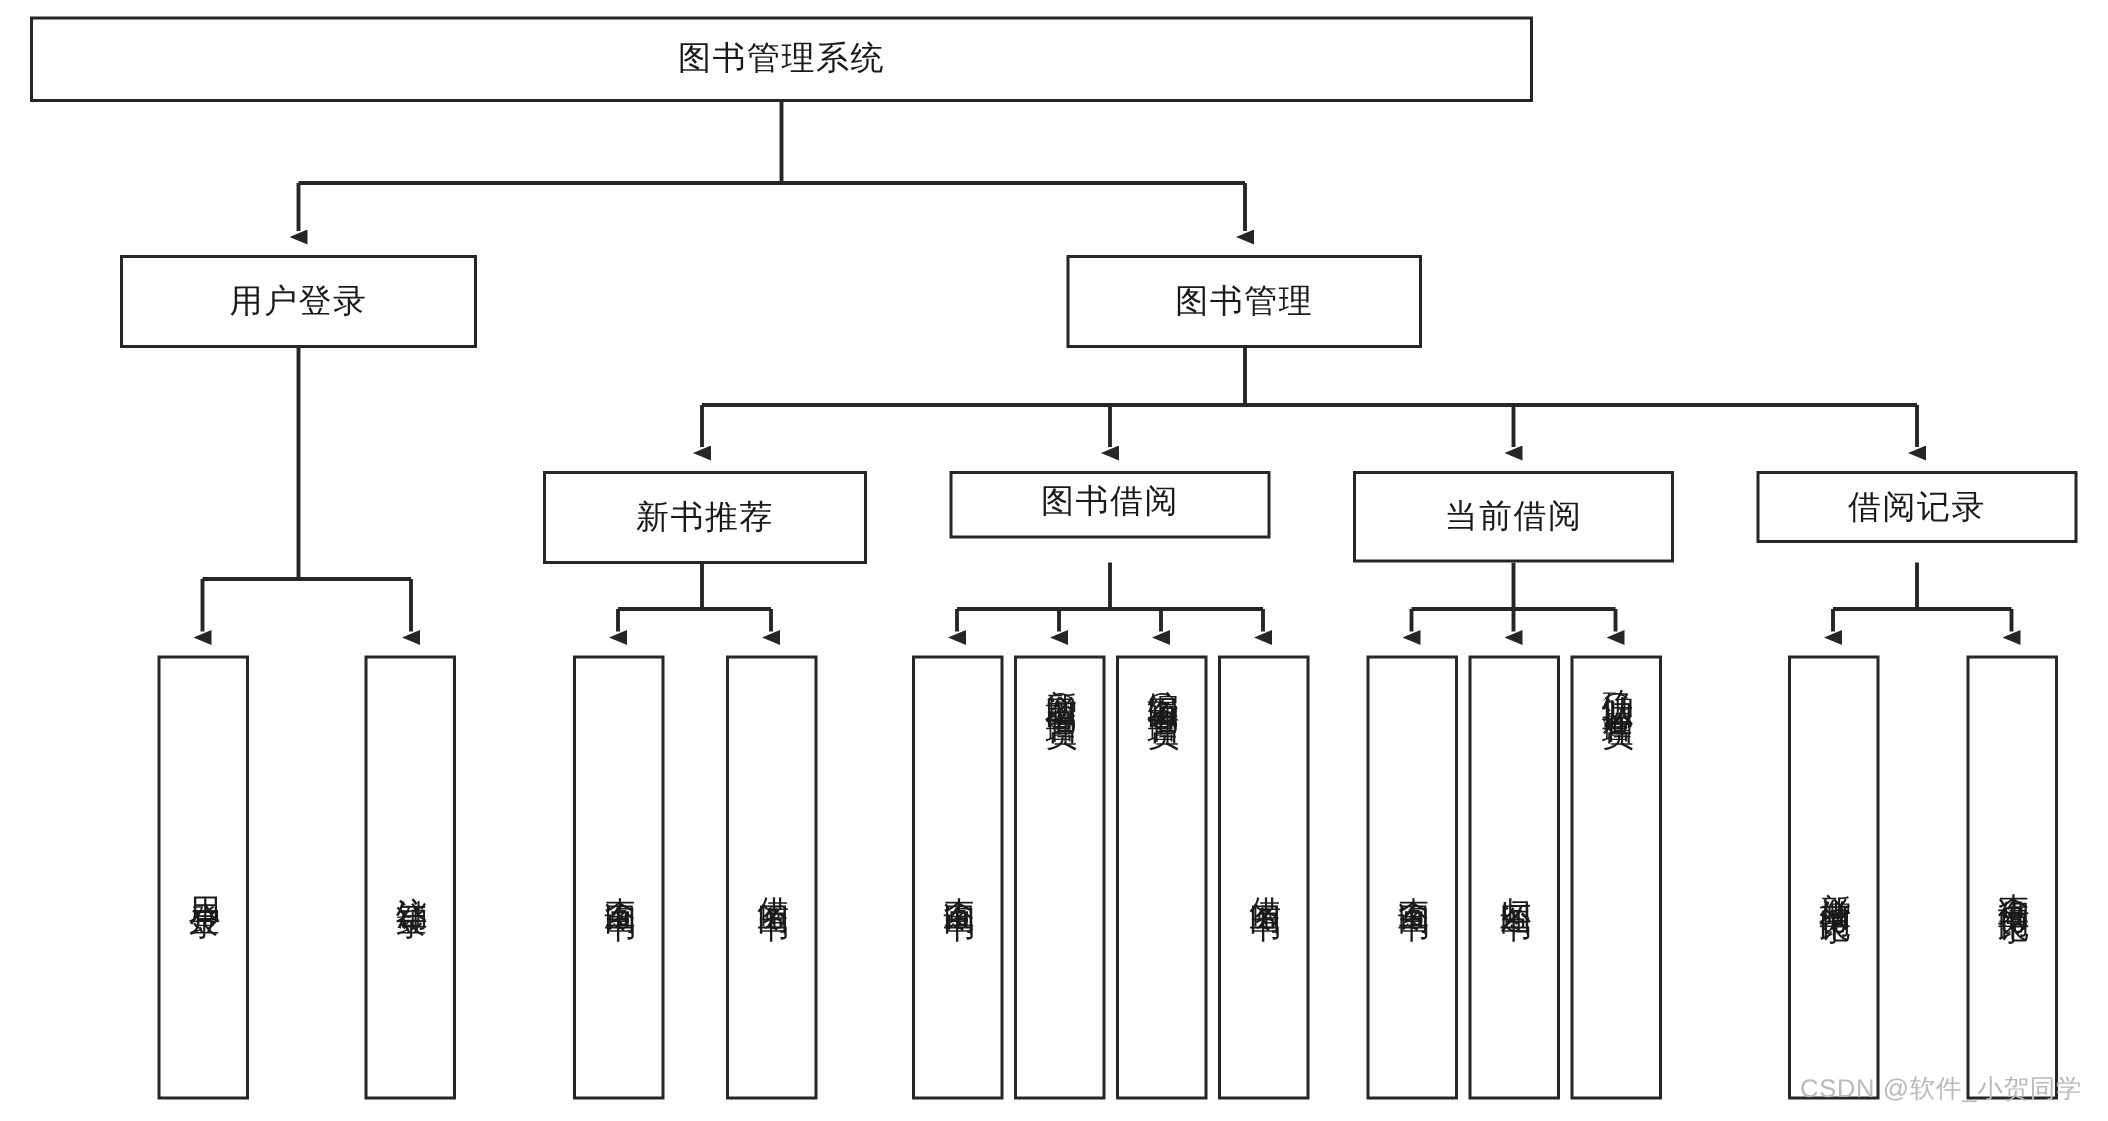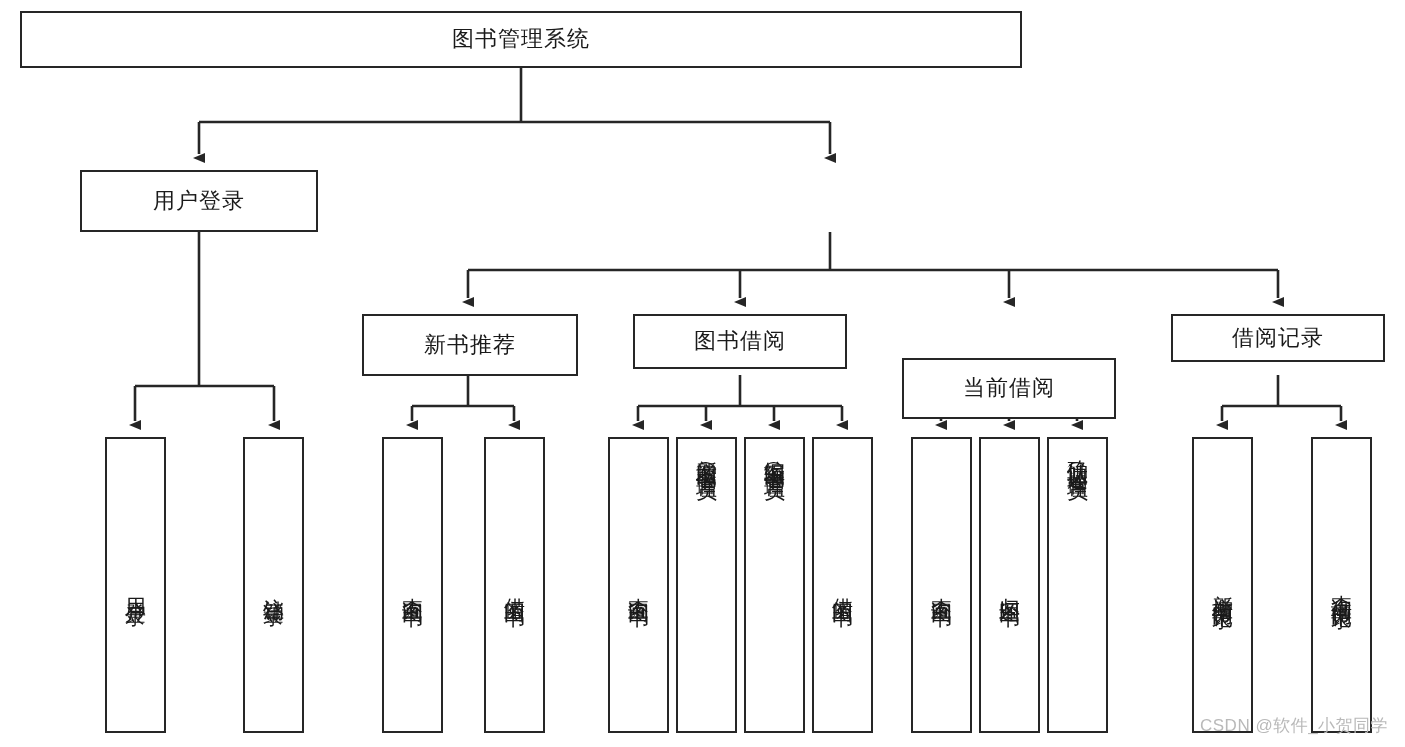--- a/index.html
+++ b/index.html
@@ -121,28 +121,31 @@
     </g>
   </svg>
 
   <div class="node horiz" style="left:20px; top:11px; width:1002px; height:57px;">
     <span>图书管理系统</span>
   </div>
 
   <div class="node horiz" style="left:80px; top:170px; width:238px; height:62px;">
     <span>用户登录</span>
   </div>
+  <div class="node horiz" style="left:711px; top:170px; width:237px; height:62px;">
+    <span>图书管理</span>
+  </div>
 
   <div class="node horiz" style="left:362px; top:314px; width:216px; height:62px;">
     <span>新书推荐</span>
   </div>
-  <div class="node horiz" style="left:633px; top:314px; width:214px; height:55px;">
+  <div class="node horiz" style="left:633px; top:314px; width:214px; height:45px;font-family:Liberation Mono, monospace;">
     <span>图书借阅</span>
   </div>
-  <div class="node horiz" style="left:902px; top:314px; width:214px; height:61px;margin-top:44px;">
+  <div class="node horiz" style="left:902px; top:314px; width:214px; height:61px;">
     <span>当前借阅</span>
   </div>
   <div class="node horiz" style="left:1171px; top:314px; width:214px; height:48px;">
     <span>借阅记录</span>
   </div>
 
   <div class="node vert center" style="left:105px; top:437px; width:61px; height:296px; align-items:center;">
     <span class="vtext">用户登录</span>
   </div>
   <div class="node vert center" style="left:243px; top:437px; width:61px; height:296px; align-items:center;">

